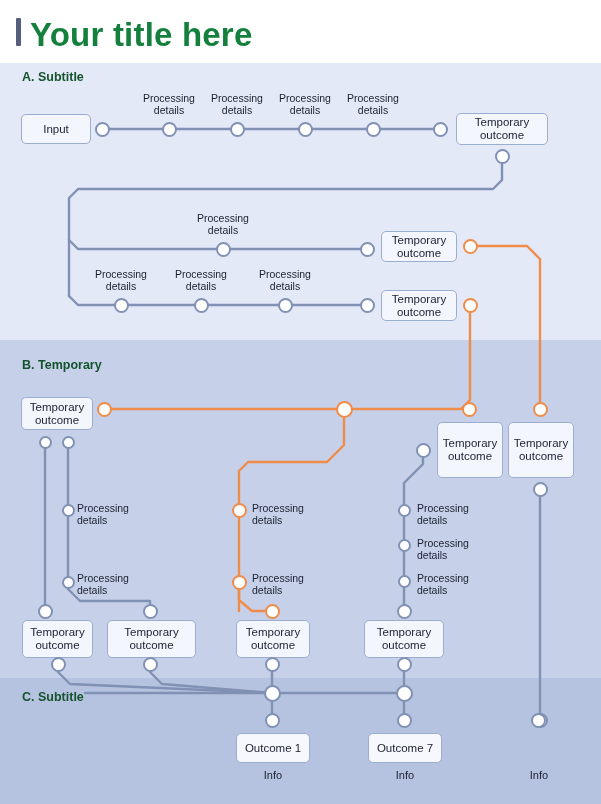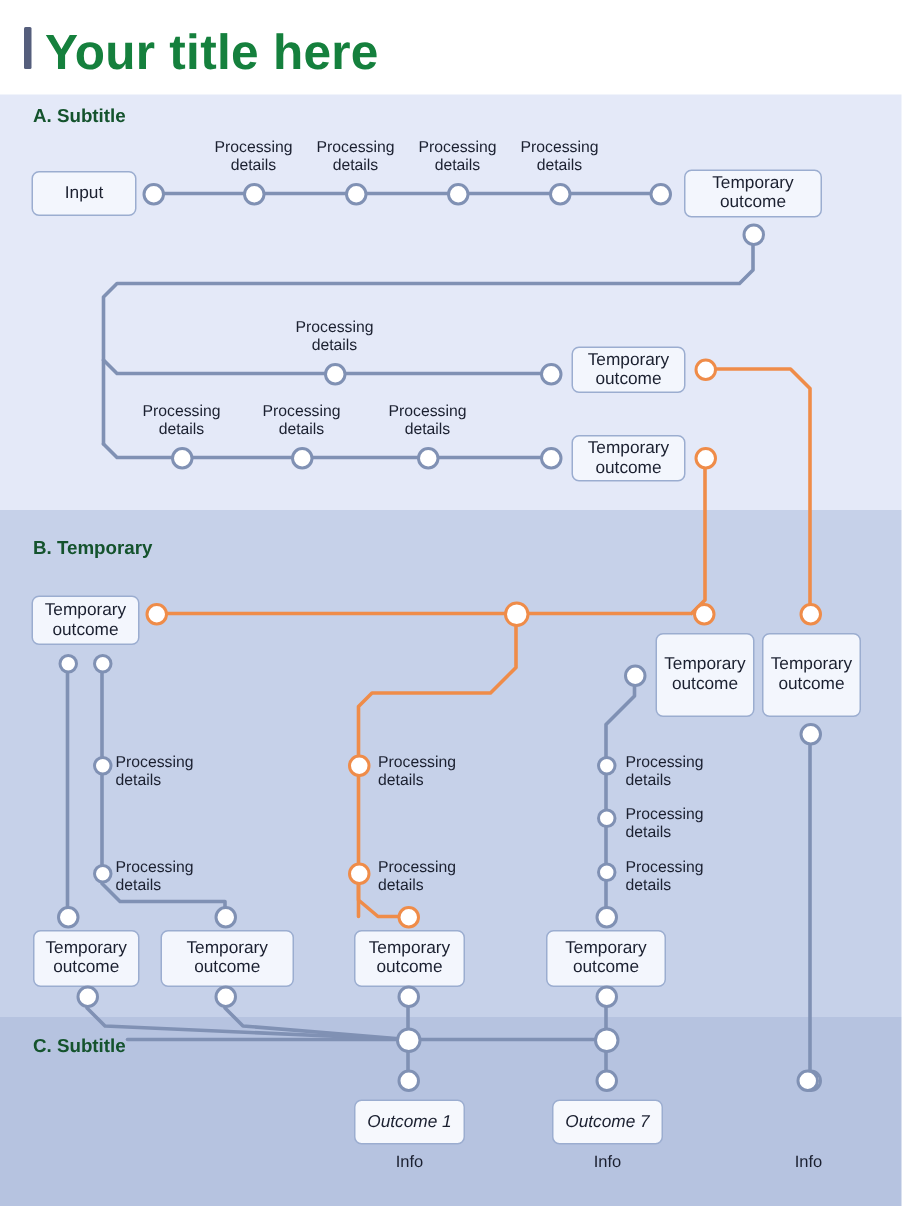--- a/index.html
+++ b/index.html
@@ -28,21 +28,21 @@
   #sub-c{left:22px;top:690px;text-align:center;}
 
   
   #links{position:absolute;left:0;top:0;width:601px;height:804px;pointer-events:none;}
 
   
   .node-box{position:absolute;background:#f3f6fd;border:1px solid #9badd0;
             border-radius:5px;box-sizing:border-box;display:flex;align-items:center;
             justify-content:center;text-align:center;color:#1b2030;font-size:11.5px;
             line-height:13px;}
-  .node-box.out{background:#f6f8fd;font-style:italic;}
+  .node-box.out{background:#f6f8fd;}
 
   
   .dot{position:absolute;box-sizing:border-box;border-radius:50%;
        background:#ffffff;border:2.4px solid #8091b4;}
   .dot.o{border-color:#ef8c49;}
   .dot.s{width:13px;height:13px;}
   .dot.m{width:15px;height:15px;}
   .dot.l{width:17px;height:17px;}
 
   

